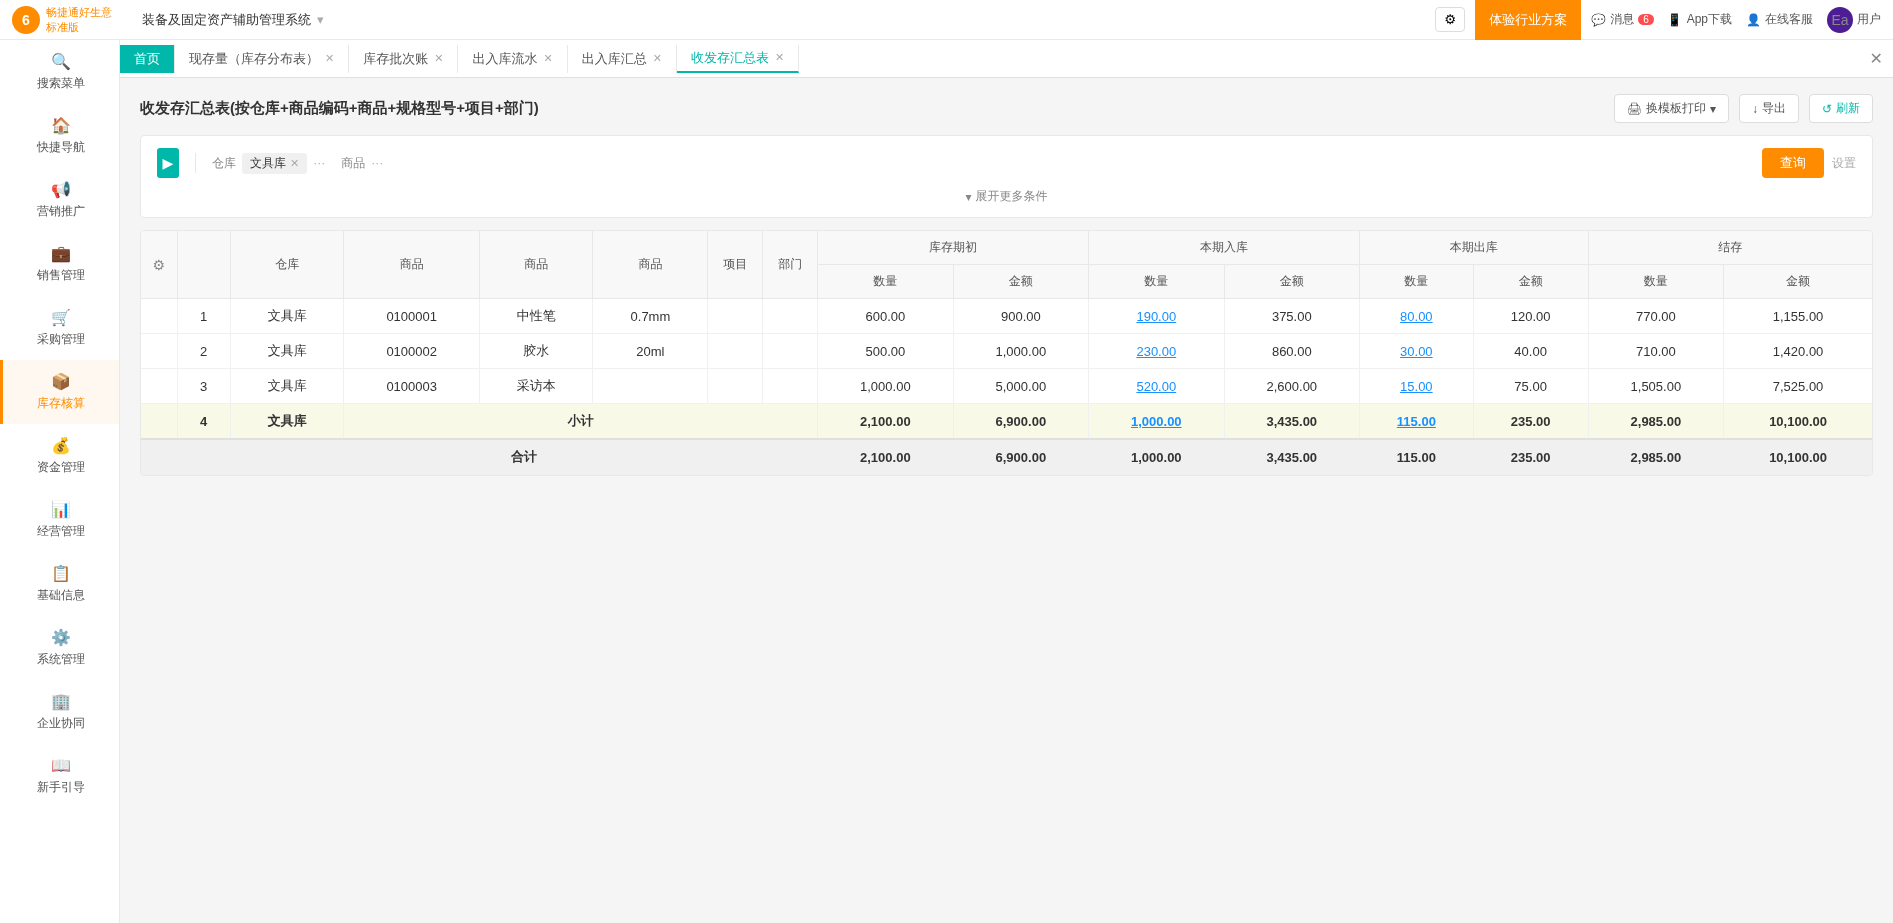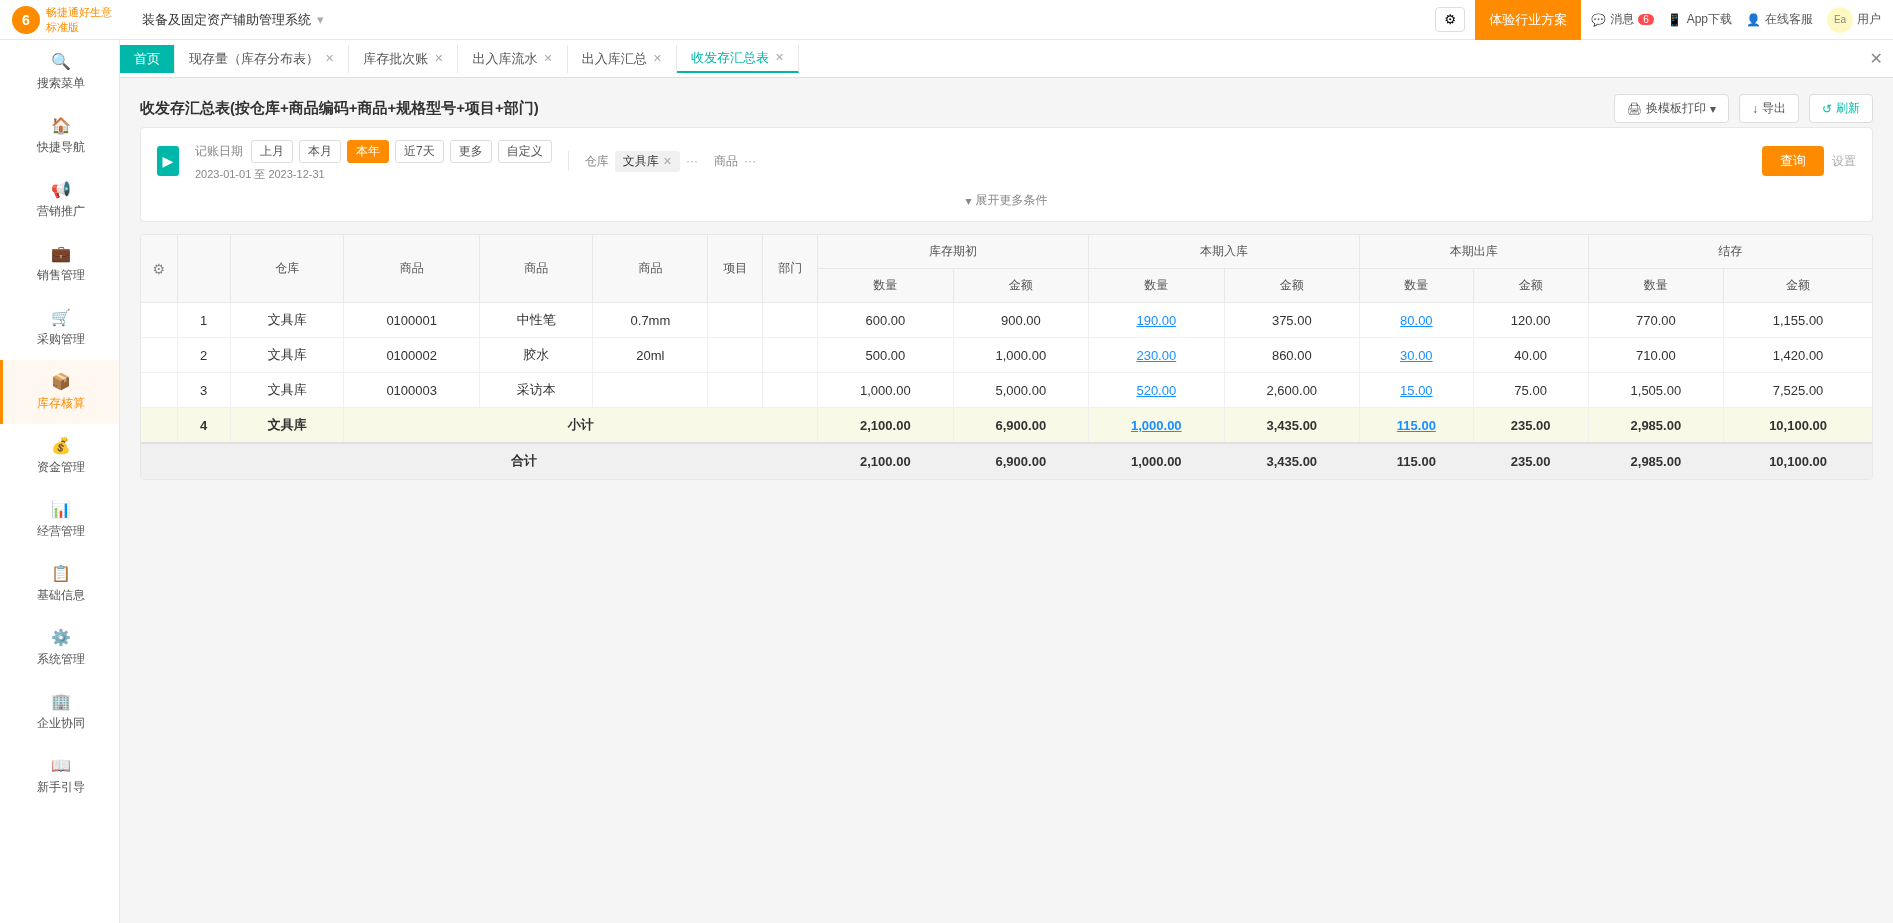--- a/index.html
+++ b/index.html
@@ -9,21 +9,21 @@
     .top-bar { display: flex; align-items: center; background: #fff; height: 40px; border-bottom: 1px solid #e8e8e8; padding: 0 12px; gap: 10px; }
     .logo-area { display: flex; align-items: center; gap: 6px; width: 120px; }
     .logo-icon { width: 28px; height: 28px; background: #ff8c00; border-radius: 50%; display: flex; align-items: center; justify-content: center; color: #fff; font-weight: bold; font-size: 14px; }
     .logo-text { font-size: 11px; color: #ff8c00; line-height: 1.3; }
     .system-name { display: flex; align-items: center; gap: 6px; flex: 1; }
     .gear-btn { background: none; border: 1px solid #ddd; border-radius: 4px; padding: 4px 8px; cursor: pointer; }
     .trial-btn { background: #ff8c00; color: #fff; border: none; border-radius: 4px; padding: 17px 14px; cursor: pointer; font-size: 13px; }
     .top-right { display: flex; align-items: center; gap: 14px; margin-left: auto; }
     .top-right-item { display: flex; align-items: center; gap: 4px; font-size: 12px; color: #555; cursor: pointer; }
     .badge { background: #ff4d4f; color: #fff; border-radius: 10px; font-size: 10px; padding: 0 5px; }
-    .user-avatar { width: 26px; height: 26px; background: #fef9c3; border-radius: 50%; display: flex; align-items: center; justify-content: center; font-size: 10px; color: #888; }
+    .user-avatar { width: 26px; height: 26px; background: #4c1d95; border-radius: 50%; display: flex; align-items: center; justify-content: center; font-size: 14px; color: #888; }
 
     
     .main-layout { display: flex; flex: 1; overflow: hidden; }
 
     
     .sidebar { width: 120px; background: #fff; border-right: 1px solid #e8e8e8; display: flex; flex-direction: column; overflow-y: auto; }
     .sidebar-item { display: flex; flex-direction: column; align-items: center; padding: 12px 6px; cursor: pointer; font-size: 12px; color: #555; gap: 4px; border-left: 3px solid transparent; }
     .sidebar-item.active { color: #ff8c00; background: #fff8f0; border-left: 3px solid #ff8c00; }
     .sidebar-icon { font-size: 16px; }
 
@@ -35,21 +35,21 @@
     .tab-item { display: flex; align-items: center; padding: 0 14px; height: 28px; font-size: 13px; color: #555; cursor: pointer; border-right: 1px solid #e8e8e8; white-space: nowrap; gap: 6px; }
     .tab-item.active { color: #00b8a9; background: #fff; border-bottom: 2px solid #00b8a9; font-weight: 500; }
     .tab-item.home { background: #00b8a9; color: #fff; }
     .tab-close { font-size: 11px; color: #aaa; cursor: pointer; }
     .tab-bar-end { margin-left: auto; padding: 0 10px; color: #888; cursor: pointer; font-size: 16px; }
 
     
     .page-content { flex: 1; padding: 16px 20px; overflow-y: auto; background: #f5f5f5; }
 
     
-    .page-header { display: flex; align-items: center; justify-content: space-between; margin-bottom: 4px; }
+    .page-header { display: flex; align-items: center; justify-content: space-between; margin-bottom: 12px; }
     .page-title { font-size: 15px; font-weight: bold; color: #333; }
     .page-actions { display: flex; align-items: center; gap: 10px; }
     .action-btn { display: flex; align-items: center; gap: 4px; border: 1px solid #ddd; background: #fff; padding: 5px 12px; border-radius: 4px; cursor: pointer; font-size: 12px; color: #555; }
     .refresh-btn { color: #00b8a9; }
     .query-btn { background: #ff8c00; color: #fff; border: none; padding: 6px 18px; border-radius: 4px; cursor: pointer; font-size: 13px; }
     .settings-link { color: #aaa; font-size: 12px; cursor: pointer; }
 
     
     .filter-bar { background: #fff; border-radius: 4px; padding: 12px 16px; margin-bottom: 12px; border: 1px solid #e8e8e8; }
     .filter-row { display: flex; align-items: center; gap: 16px; flex-wrap: wrap; }
@@ -222,34 +222,20 @@
             <span>刷新</span>
           </button>
         </div>
       </div>
 
       <div class="filter-bar">
         <div class="filter-row">
 
           <button class="expand-arrow">▶</button>
 
-          <div style="display:flex; flex-direction:column; gap:2px;">
-            <div style="display:flex; align-items:center; gap:8px;">
-              <span class="filter-label">记账日期</span>
-              <div class="date-btns">
-                <button class="date-btn">上月</button>
-                <button class="date-btn">本月</button>
-                <button class="date-btn active">本年</button>
-                <button class="date-btn">近7天</button>
-                <button class="date-btn">更多</button>
-                <button class="date-btn">自定义</button>
-              </div>
-            </div>
-            <div class="date-range">2023-01-01 至 2023-12-31</div>
-          </div>
 
           <div class="filter-divider"></div>
 
           <div class="warehouse-filter">
             <span class="filter-label">仓库</span>
             <div class="warehouse-tag">
               <span>文具库</span>
               <span class="tag-close">✕</span>
             </div>
             <span class="filter-more">···</span>

